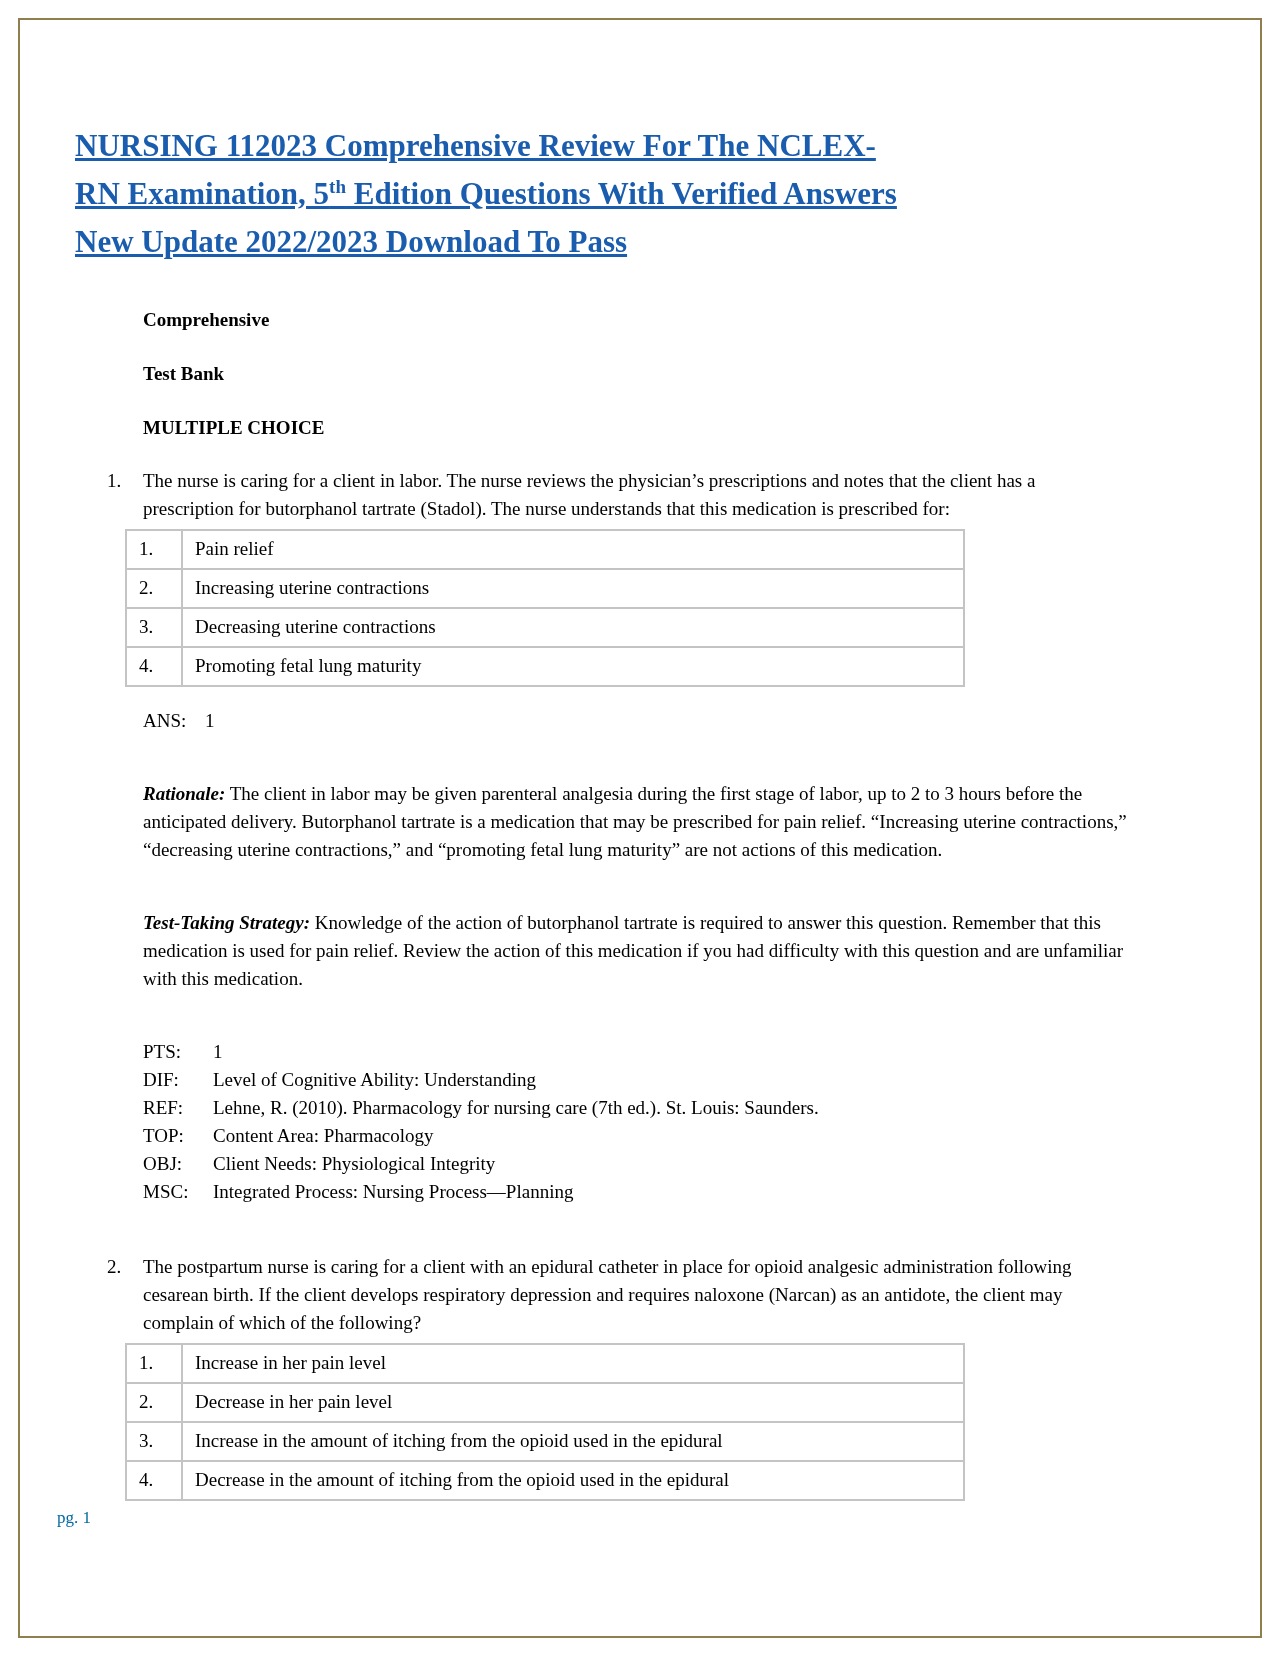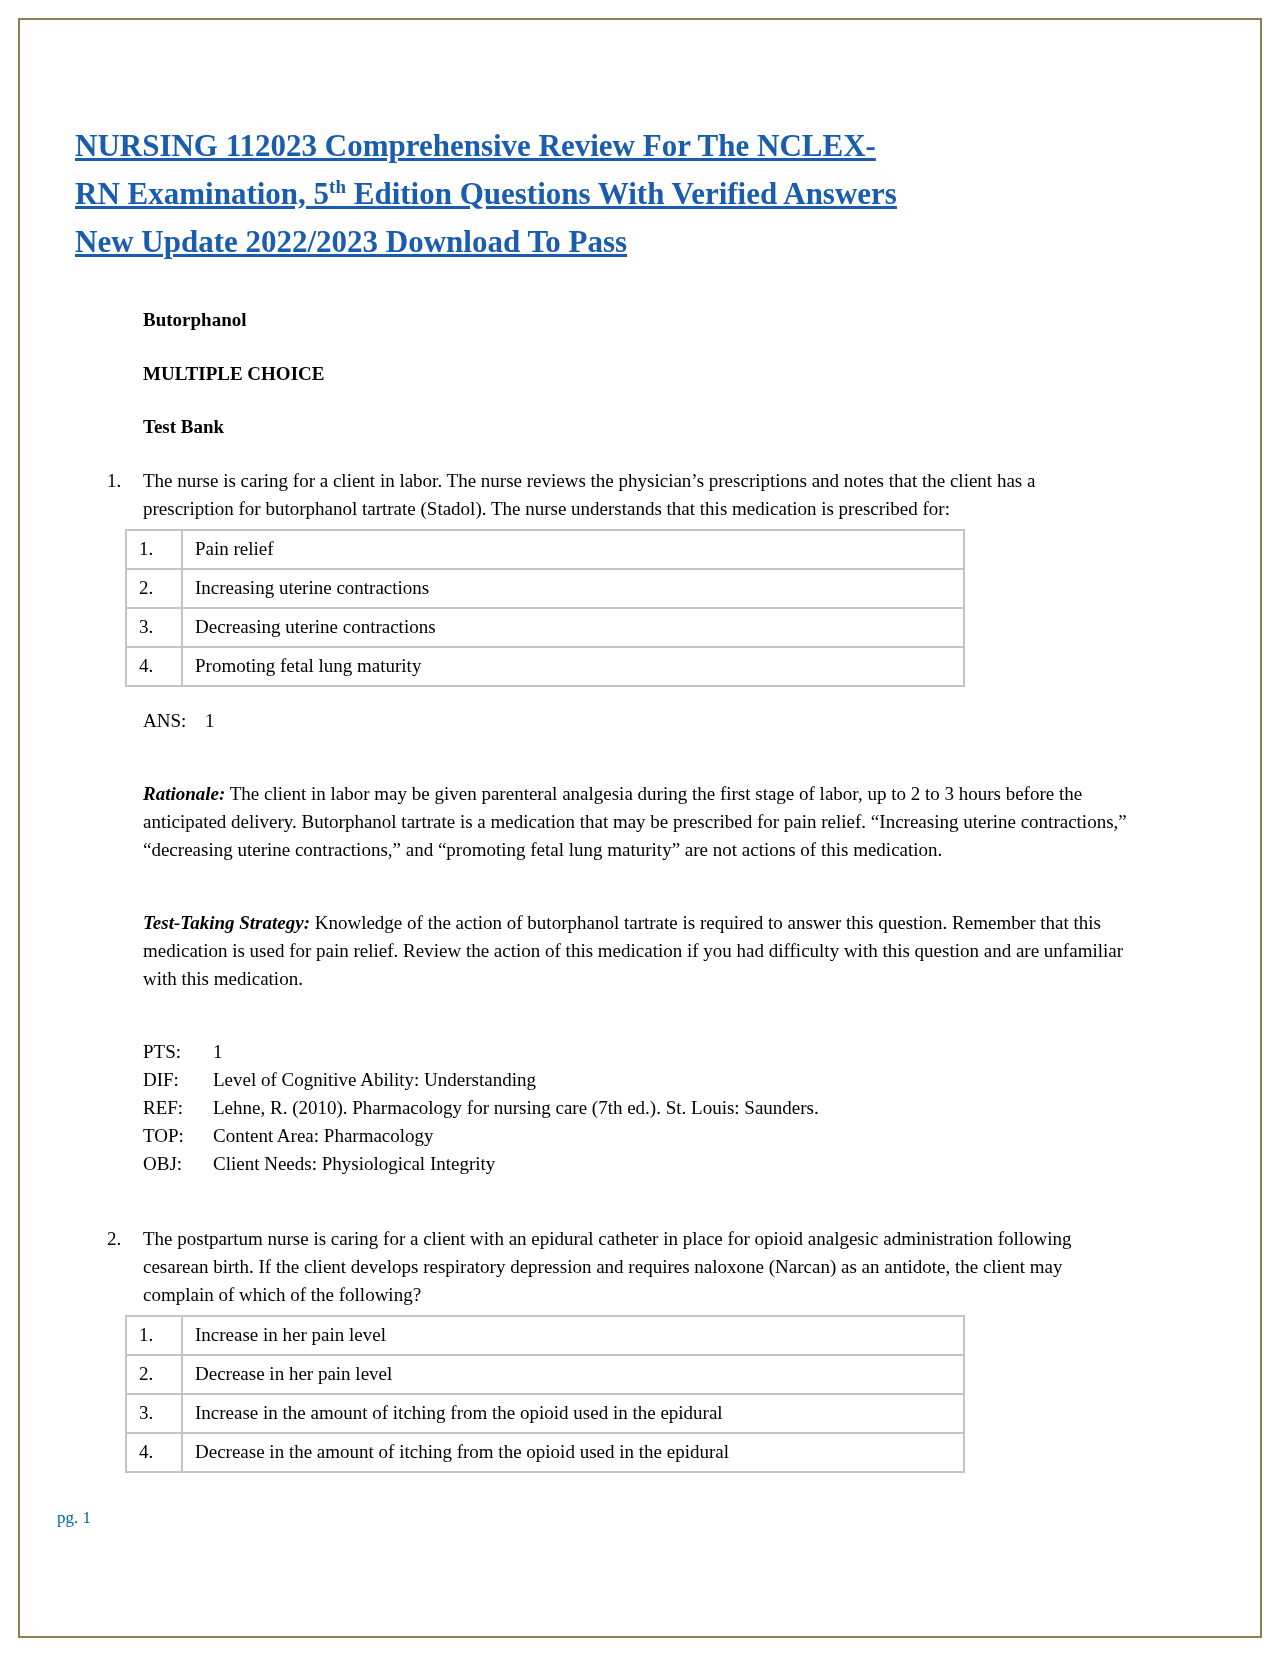--- a/index.html
+++ b/index.html
@@ -117,23 +117,23 @@
   <div class="frame"></div>
 
   <div class="content">
 
     <h1 class="title">
       <span>NURSING 112023 Comprehensive Review For The NCLEX-</span><br>
       <span>RN Examination, 5</span><sup>th</sup><span> Edition Questions With Verified Answers</span><br>
       <span>New Update 2022/2023 Download To Pass</span>
     </h1>
 
-    <p class="subhead">Butorphanol</p>
+    <p class="subhead">Comprehensive</p>
+    <p class="subhead">Test Bank</p>
     <p class="subhead last">MULTIPLE CHOICE</p>
-    <p class="subhead">Test Bank</p>
 
     <div class="question">
       <div class="q-row">
         <span class="q-num">1.</span>
         <div class="q-text">The nurse is caring for a client in labor. The nurse reviews the physician’s prescriptions and notes that the client has a prescription for butorphanol tartrate (Stadol). The nurse understands that this medication is prescribed for:</div>
       </div>
 
       <table class="options">
         <tbody>
           <tr>
@@ -178,20 +178,23 @@
         </div>
         <div class="meta-row">
           <span class="meta-label">REF:</span><span>Lehne, R. (2010). Pharmacology for nursing care (7th ed.). St. Louis: Saunders.</span>
         </div>
         <div class="meta-row">
           <span class="meta-label">TOP:</span><span>Content Area: Pharmacology</span>
         </div>
         <div class="meta-row">
           <span class="meta-label">OBJ:</span><span>Client Needs: Physiological Integrity</span>
         </div>
+        <div class="meta-row">
+          <span class="meta-label">MSC:</span><span>Integrated Process: Nursing Process—Planning</span>
+        </div>
       </div>
     </div>
 
     <div class="question" style="margin-top:47px;">
       <div class="q-row">
         <span class="q-num">2.</span>
         <div class="q-text">The postpartum nurse is caring for a client with an epidural catheter in place for opioid analgesic administration following cesarean birth. If the client develops respiratory depression and requires naloxone (Narcan) as an antidote, the client may complain of which of the following?</div>
       </div>
 
       <table class="options">

